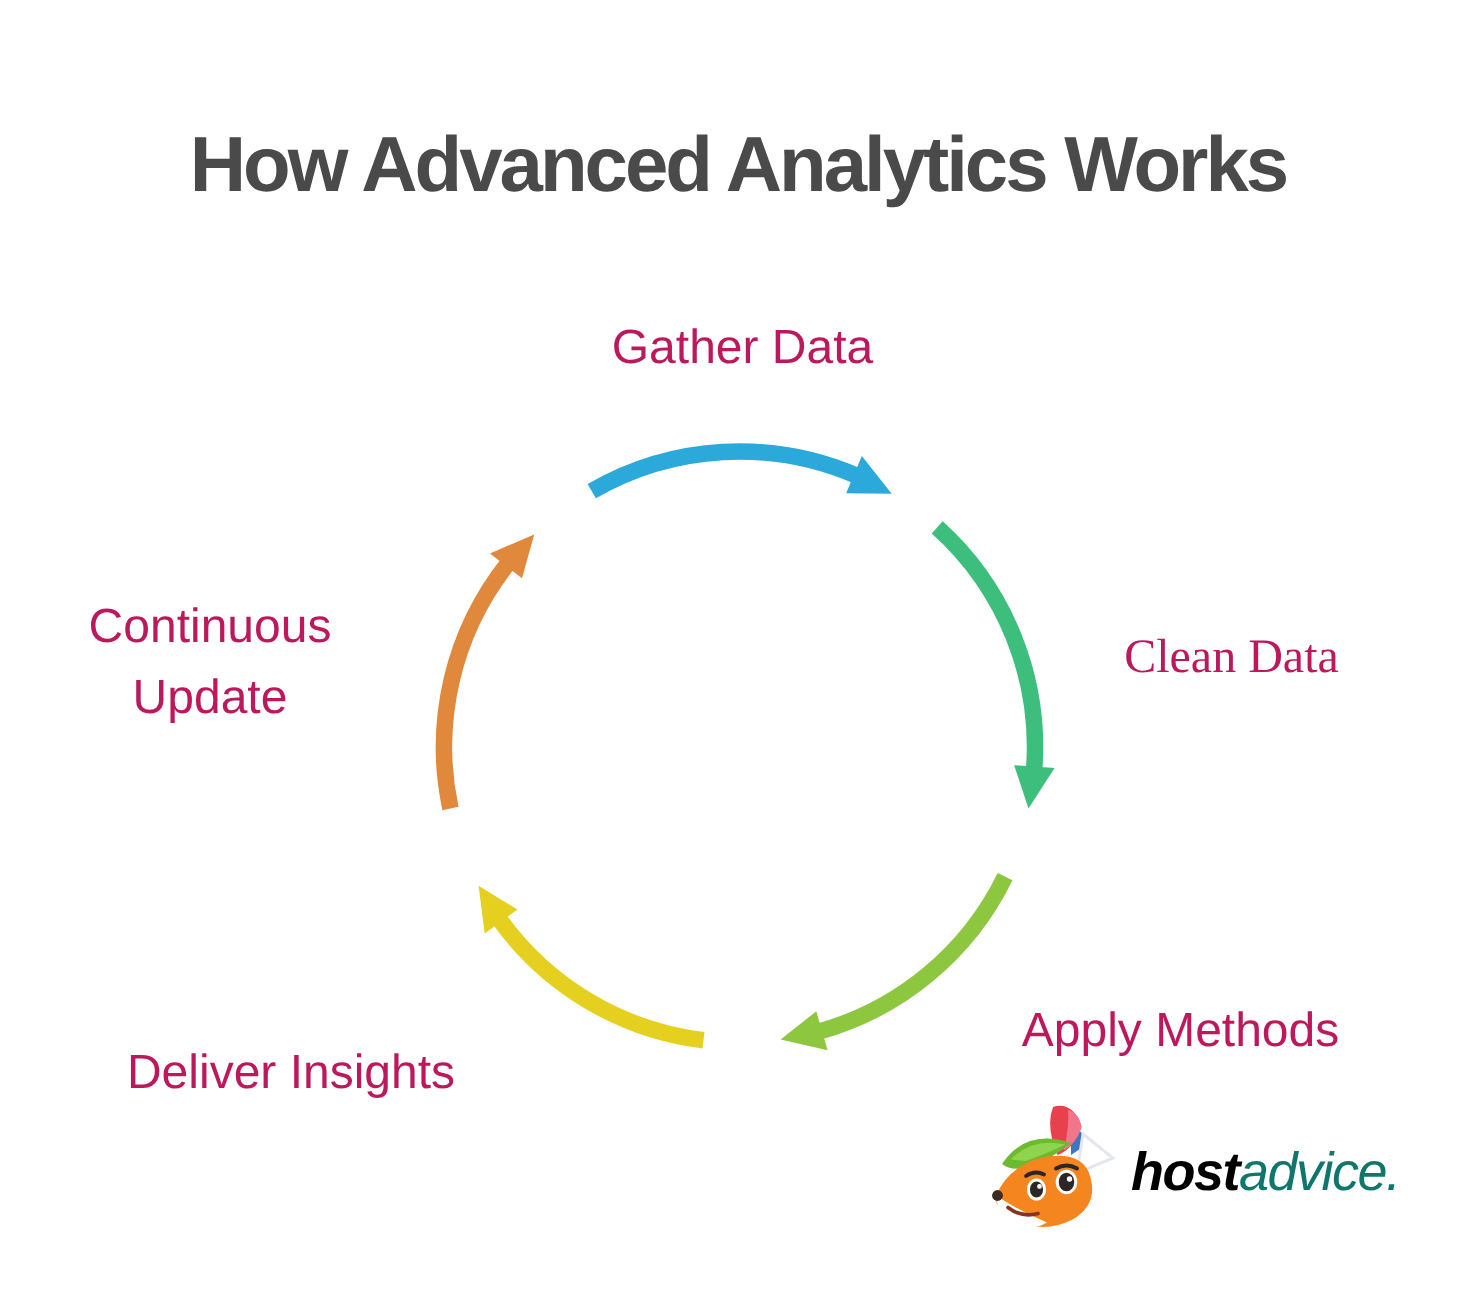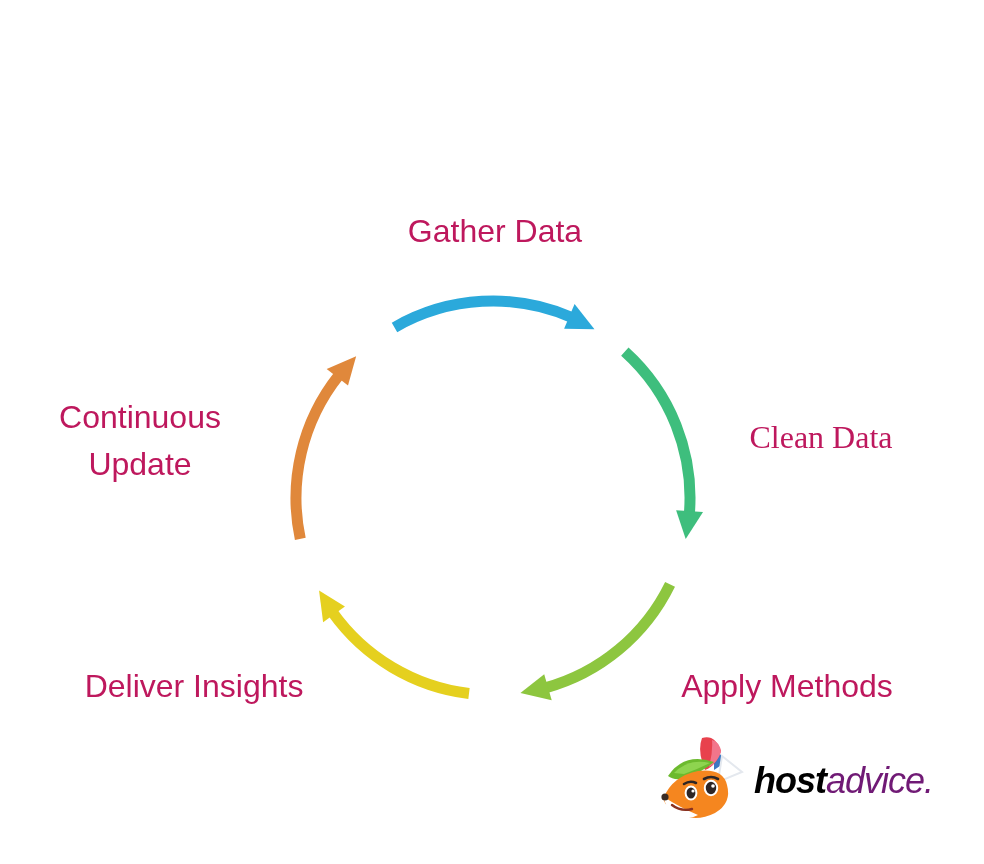--- a/index.html
+++ b/index.html
@@ -32,21 +32,21 @@
   .step-label {
     position: absolute;
     font-size: 32px;
     color: #be185d;
     white-space: nowrap;
     transform: translateX(-50%);
   }
   .step-label.gather   { left: 495px; top: 213px; }
   .step-label.clean    { left: 821px; top: 419px; font-family: Liberation Serif, serif; }
   .step-label.apply    { left: 787px; top: 668px; }
-  .step-label.deliver  { left: 194px; top: 668px; }
+  .step-label.deliver  { left: 194px; top: 696px; }
   .step-label.continuous {
     left: auto; right: 722px; top: 394px;
     transform: none;
     width: 244px;
     text-align: center;
     white-space: normal;
     line-height: 47px;
   }
 
   .logo {
@@ -57,27 +57,28 @@
   }
   .logo-fox { width: 94px; height: 90px; }
   .logo-text {
     font-style: italic;
     font-size: 36px;
     letter-spacing: -1px;
     margin-left: 4px;
     white-space: nowrap;
   }
   .logo-bold  { font-weight: bold; color: #000000; }
-  .logo-light { font-weight: normal; color: #701a75; }
+  .logo-light { font-weight: normal; color: #0f766e; }
 </style>
 </head>
 <body>
 
 <div class="page">
 
+  <h1 class="title">How Advanced Analytics Works</h1>
 
   <svg id="cycle-svg" viewBox="0 0 984 864" xmlns="http://www.w3.org/2000/svg">
       <path d="M 394.5 327.39299545446556 A 197 197 0 0 1 571.8687594137083 317.4765422762388" fill="none" stroke="#2ba9db" stroke-width="11"></path>
       <polygon points="594.4625007572806,329.1380417616839 574.5720309481676,303.94780659062064 564.1091101139609,328.8381116835102" fill="#2ba9db"></polygon>
       <path d="M 624.818729452695 351.6004693809533 A 197 197 0 0 1 689.3654390558806 513.7991880927852" fill="none" stroke="#3ebe7d" stroke-width="11"></path>
       <polygon points="685.6950773445596,538.9586030910986 703.0372090754765,511.9506560342 676.0965694315912,510.16126072339995" fill="#3ebe7d"></polygon>
       <path d="M 670.0624271209359 584.3591159174482 A 197 197 0 0 1 545.3145551449012 687.9267946341197" fill="none" stroke="#8dc63f" stroke-width="11"></path>
       <polygon points="520.4171008891329,693.0828095420893 551.7276278212579,700.1418208349965 544.1948679581986,674.2138913217191" fill="#8dc63f"></polygon>
       <path d="M 468.9917393491859 693.5315918733404 A 197 197 0 0 1 332.41982424147477 612.1183909515078" fill="none" stroke="#e5d01f" stroke-width="11"></path>
       <polygon points="319.0593242067914,590.4858978688205 323.1348542937297,622.3224930339943 344.92278272161235,606.3761400082562" fill="#e5d01f"></polygon>

